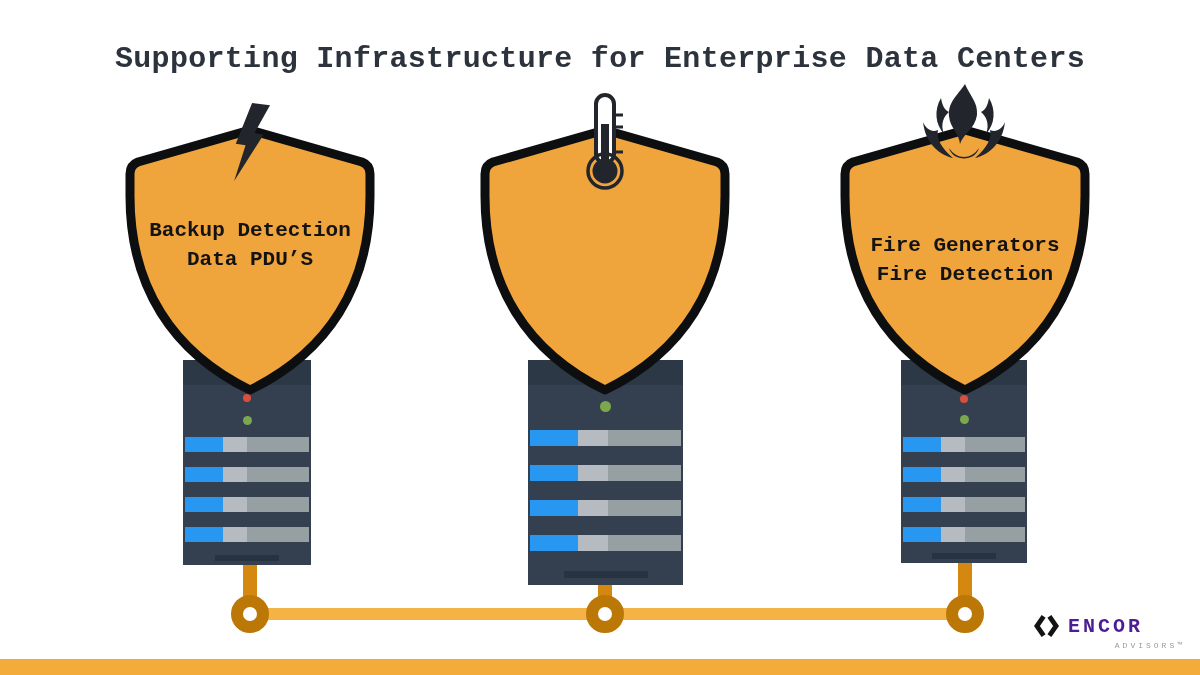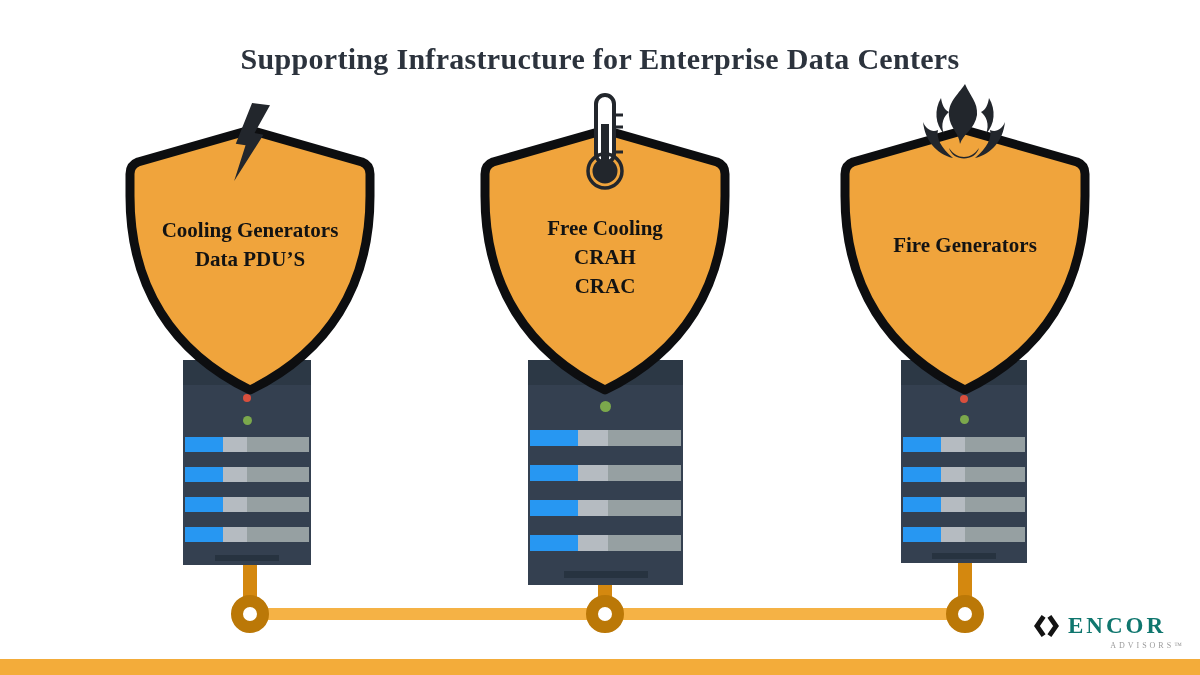--- a/index.html
+++ b/index.html
@@ -1,18 +1,18 @@
 <!DOCTYPE html>
 <html><head>
 <meta charset="utf-8">
 <style>
   html,body{margin:0;padding:0;background:#ffffff;}
   .canvas{
     position:relative;width:1200px;height:675px;background:#ffffff;
-    overflow:hidden;font-family:Liberation Serif, serif;
+    overflow:hidden;font-family:Liberation Mono, monospace;
   }
   .title{
     position:absolute;top:42px;left:0;width:100%;text-align:center;
     font-size:30px;font-weight:bold;color:#2C333D;letter-spacing:.3px;
   }
   
   .rack{position:absolute;background:#344050;z-index:1;}
   .rack-band{position:absolute;top:0;left:0;right:0;height:25px;background:#2C3845;}
   .rack1{left:183px;top:360px;width:128px;height:205px;}
   .rack2{left:528px;top:360px;width:155px;height:225px;}
@@ -53,21 +53,21 @@
     font-weight:bold;font-size:21px;line-height:29px;color:#131313;
   }
   .stext1{left:130px;top:216px;} .stext2{left:485px;top:214px;} .stext3{left:845px;top:231px;}
   .badge-icon{position:absolute;z-index:6;}
   .icon-bolt{left:226px;top:98px;}
   .icon-thermo{left:583px;top:92px;}
   .icon-fire{left:919px;top:84px;}
   
   .logo{position:absolute;left:1034px;top:613px;width:152px;z-index:5;}
   .logo-row{display:flex;align-items:center;gap:9px;}
-  .logo-name{font-size:23px;font-weight:bold;letter-spacing:3px;color:#0f766e;}
+  .logo-name{font-size:20px;font-weight:bold;letter-spacing:3px;color:#4c1d95;}
   .logo-sub{display:block;text-align:right;font-size:8px;letter-spacing:3px;
             color:#9a9a9a;margin-top:2px;padding-right:1px;}
   .bottom-bar{position:absolute;left:0;top:659px;width:1200px;height:16px;background:#F3AC3A;z-index:1;}
 </style>
 </head>
 <body>
 
 <div class="canvas">
 
   <div class="title">Supporting Infrastructure for Enterprise Data Centers</div>
@@ -187,30 +187,26 @@
       <path d="M46 0 C38 12 29 18 30 32 C31 44 40 49 41 60 C44 50 56 45 58 31 C59 18 51 12 46 0 Z"></path>
       <path d="M22 14 C15 26 16 40 25 50 C21 40 25 32 30 28 C25 26 23 20 22 14 Z"></path>
       <path d="M70 14 C77 26 76 40 67 50 C71 40 67 32 62 28 C67 26 69 20 70 14 Z"></path>
       <path d="M4 38 C6 56 17 70 34 74 C22 64 17 54 19 46 C13 49 7 45 4 38 Z"></path>
       <path d="M86 38 C84 56 73 70 56 74 C68 64 73 54 71 46 C77 49 83 45 86 38 Z"></path>
       <path d="M30 64 C38 76 52 76 60 64 C56 78 34 78 30 64 Z"></path>
     </g>
   </svg>
 
   <div class="shield-text stext1">
-    <div>Cooling Generators</div>
+    <div>Backup Detection</div>
     <div>Data PDU’S</div>
-  </div>
-  <div class="shield-text stext2">
-    <div>Free Cooling</div>
-    <div>CRAH</div>
-    <div>CRAC</div>
   </div>
   <div class="shield-text stext3">
     <div>Fire Generators</div>
+    <div>Fire Detection</div>
   </div>
 
   <div class="logo">
     <div class="logo-row">
       <svg width="25" height="26" viewBox="0 0 26 26">
         <polyline points="10,3 3,13 10,23" fill="none" stroke="#131313" stroke-width="5"></polyline>
         <polyline points="16,3 23,13 16,23" fill="none" stroke="#131313" stroke-width="5"></polyline>
       </svg>
       <span class="logo-name">ENCOR</span>
     </div>

